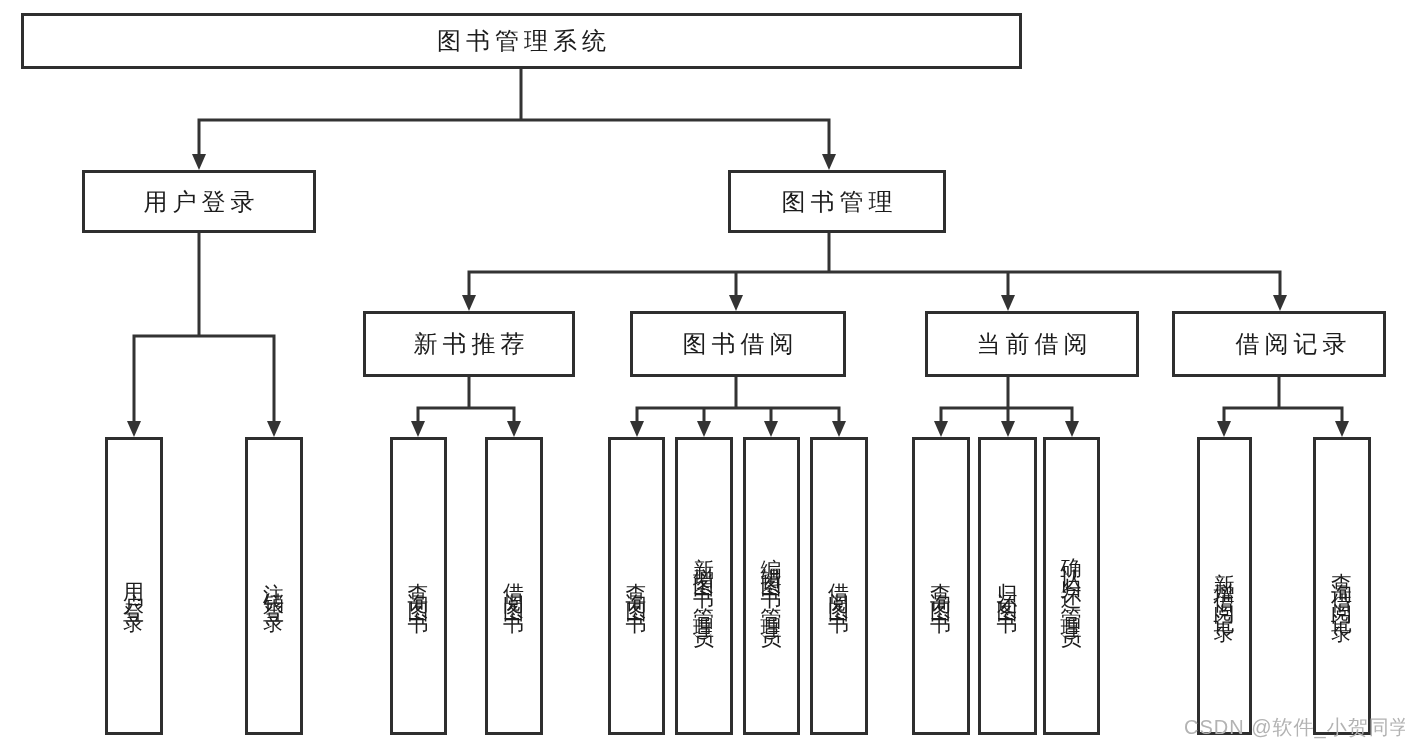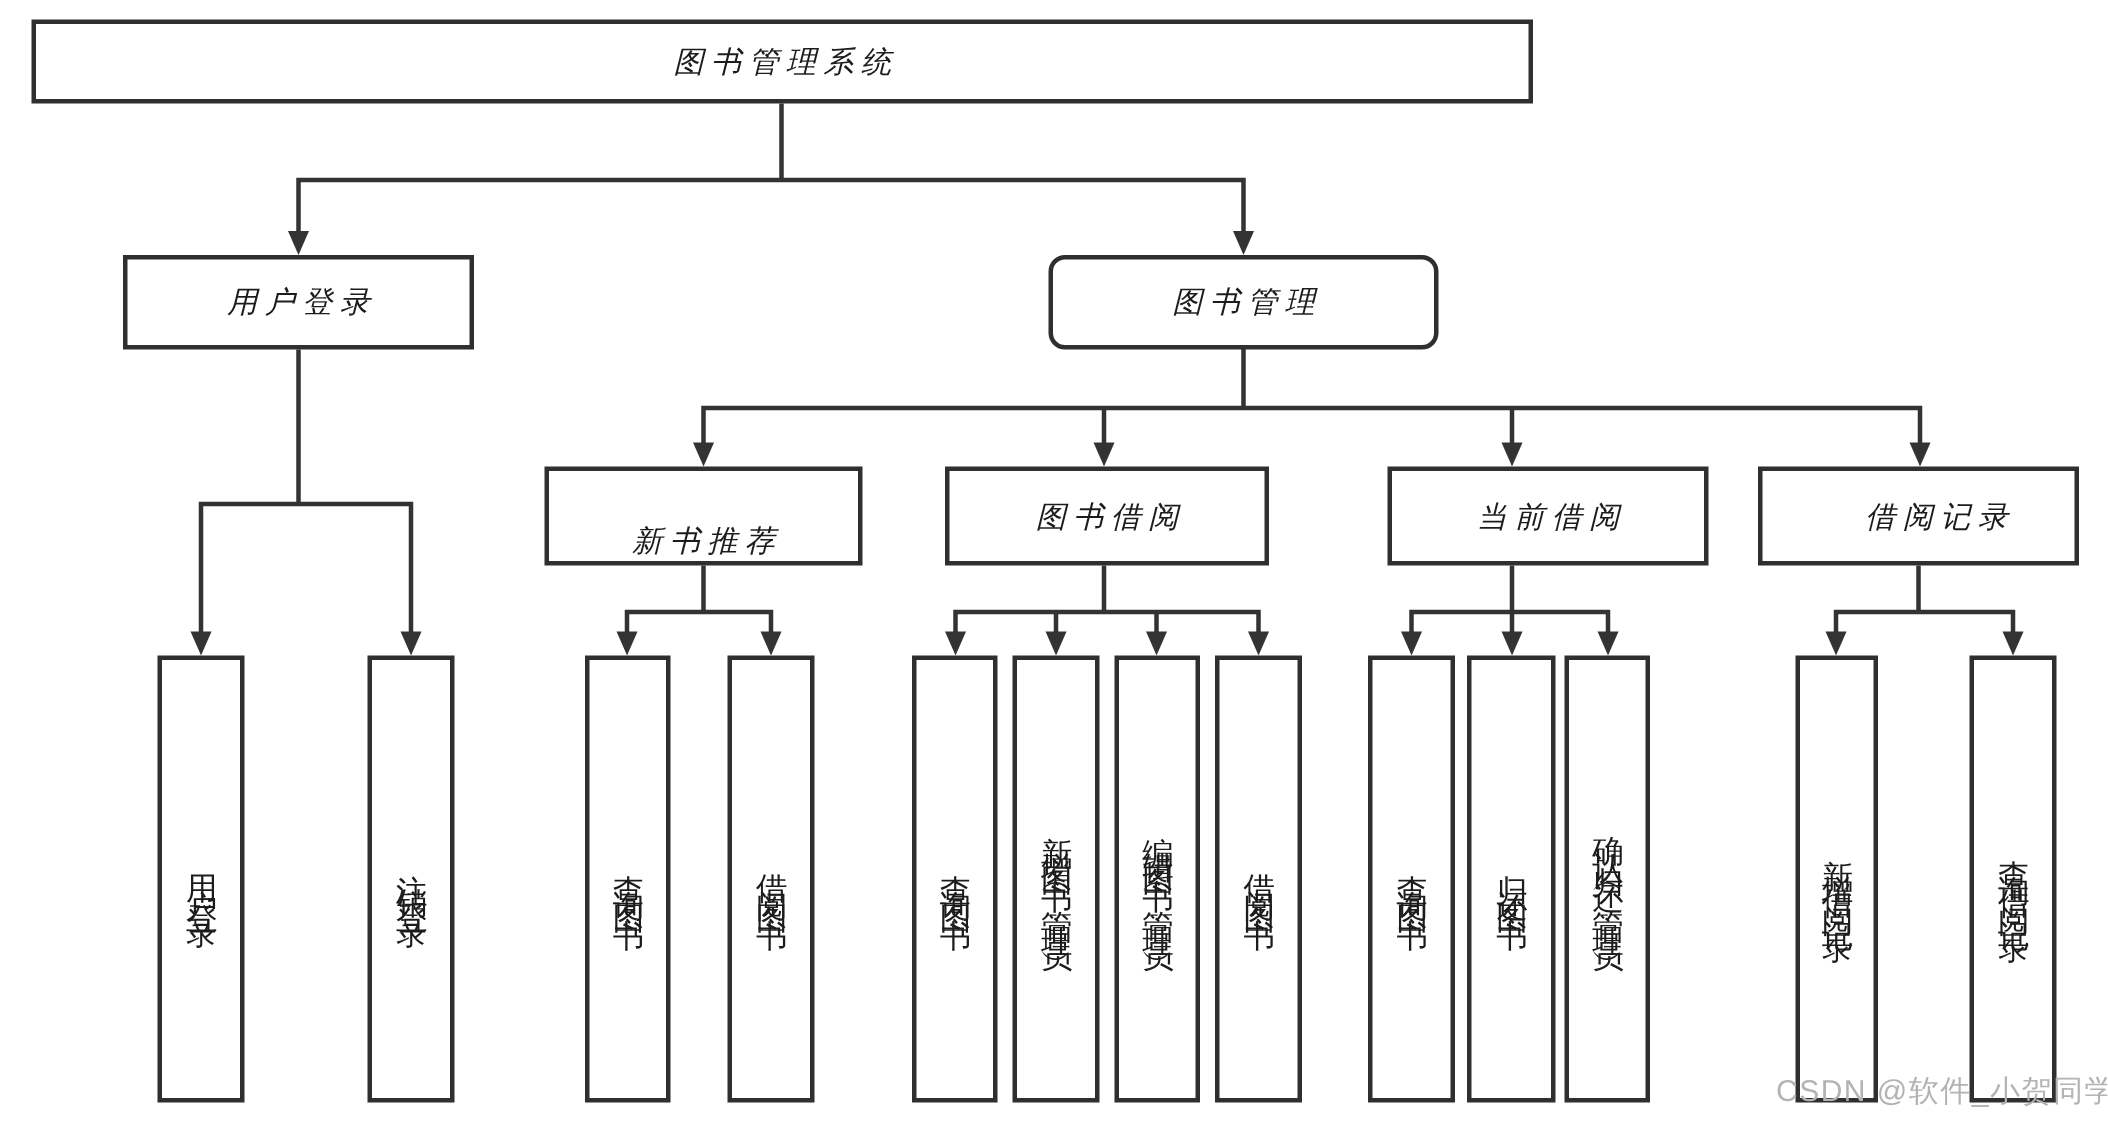--- a/index.html
+++ b/index.html
@@ -26,25 +26,24 @@
     box-sizing: border-box;
     background: #ffffff;
     border: 3px solid #2f2f2f;
     display: flex;
     align-items: center;
     justify-content: center;
     color: #1c1c1c;
     z-index: 2;
   }
   .hlabel {
-    font-size: 20px;
+    font-size: 24px;
     letter-spacing: 5px;
     text-indent: 5px;
     white-space: nowrap;
-    font-style: italic;
   }
   .vbox span {
     writing-mode: vertical-rl;
     text-orientation: mixed;
     font-size: 21px;
     letter-spacing: 10px;
     line-height: 1;
     white-space: nowrap;
   }
   .watermark {
@@ -98,25 +97,25 @@
     </g>
   </svg>
 
   <div class="box" style="left:21px; top:13px; width:1001px; height:56px;">
     <span class="hlabel">图书管理系统</span>
   </div>
 
   <div class="box" style="left:82px; top:170px; width:234px; height:63px;">
     <span class="hlabel">用户登录</span>
   </div>
-  <div class="box" style="left:699px; top:170px; width:260px; height:63px;border-radius:11px;">
+  <div class="box" style="left:728px; top:170px; width:218px; height:63px;">
     <span class="hlabel">图书管理</span>
   </div>
 
-  <div class="box" style="left:363px; top:311px; width:212px; height:66px;align-items:flex-end;">
+  <div class="box" style="left:363px; top:311px; width:212px; height:66px;">
     <span class="hlabel">新书推荐</span>
   </div>
   <div class="box" style="left:630px; top:311px; width:216px; height:66px;">
     <span class="hlabel">图书借阅</span>
   </div>
   <div class="box" style="left:901px; top:311px; width:214px; height:66px;margin-left:24px;">
     <span class="hlabel">当前借阅</span>
   </div>
   <div class="box" style="left:1172px; top:311px; width:214px; height:66px;padding-left:24px;">
     <span class="hlabel">借阅记录</span>

